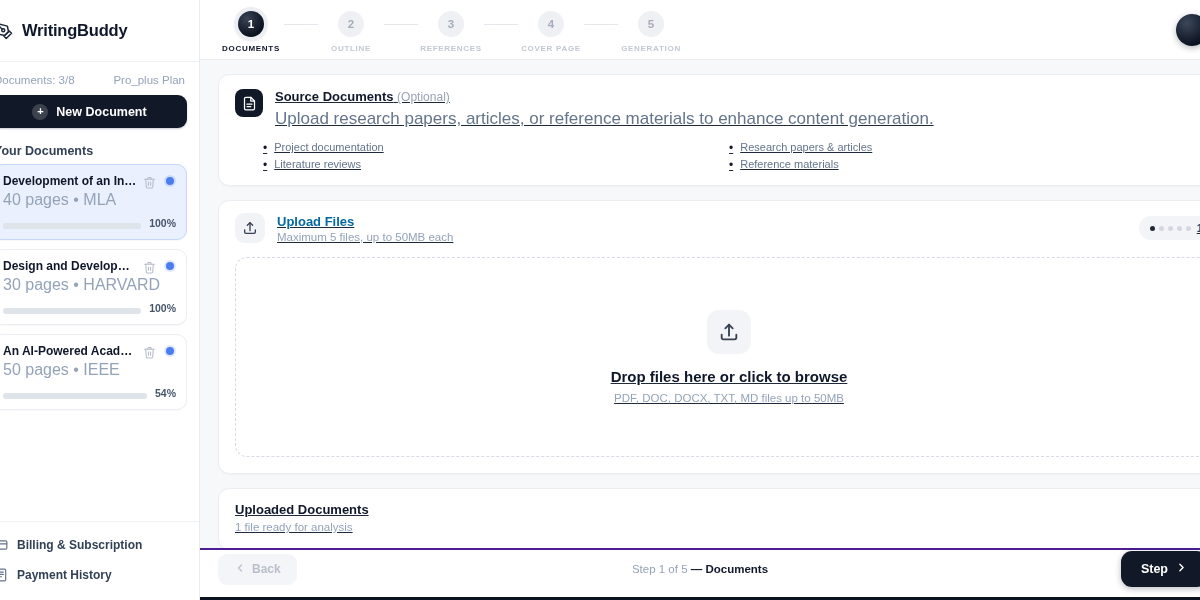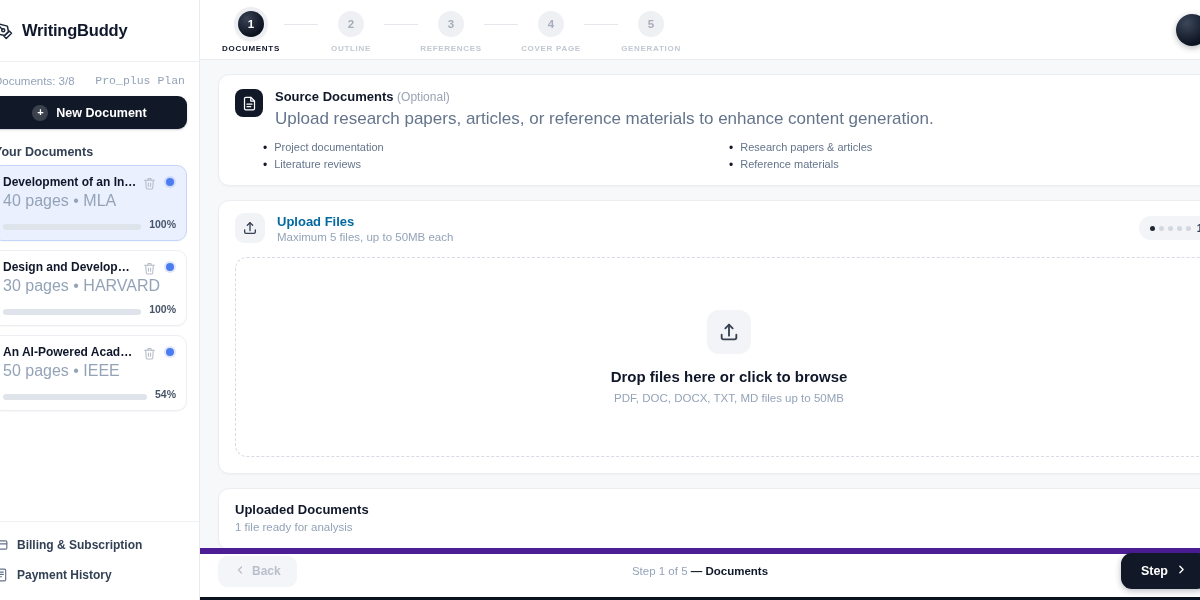--- a/index.html
+++ b/index.html
@@ -36,21 +36,21 @@
   }
   .brand-name {
     font-size: 16.5px; font-weight: 700; letter-spacing: -0.2px; color: #0f172a;
   }
 
   .sb-meta {
     display: flex; justify-content: space-between; align-items: center;
     padding: 12px 14px 7px 14px;
     font-size: 11.5px; color: #94a3b8;
   }
-  .sb-meta .plan { color: #94a3b8; font-family: Liberation Mono, monospace; }
+  .sb-meta .plan { color: #94a3b8; }
 
   .new-doc-btn {
     margin: 2px 12px 0 12px;
     height: 33px;
     background: #111827;
     color: #ffffff;
     border-radius: 9px;
     display: flex; align-items: center; justify-content: center; gap: 8px;
     font-size: 12.5px; font-weight: 700;
     cursor: pointer;
@@ -157,20 +157,21 @@
     position: absolute; right: -8px; top: 14px;
     width: 32px; height: 32px; border-radius: 50%;
     background: radial-gradient(circle at 34% 28%, #3b4759 0%, #0b1220 72%);
     box-shadow: 0 2px 6px rgba(15,23,42,0.3);
     cursor: pointer;
   }
 
   .scroll {
     flex: 1 1 auto; overflow: hidden;
     padding: 14px 0 0 18px;
+    text-decoration: underline;
   }
   .card {
     background: #ffffff;
     border: 1px solid #ecedf1;
     border-radius: 11px;
     margin-bottom: 14px;
     box-shadow: 0 1px 2px rgba(15,23,42,0.03);
     width: 1022px;          
   }
 
@@ -235,21 +236,21 @@
   .dz-t2 { font-size: 11.5px; color: #94a3b8; margin-top: 7px; }
 
   
   .updoc-card { padding: 13px 16px 16px 16px; }
   .updoc-t1 { font-size: 13px; font-weight: 700; color: #0f172a; }
   .updoc-t2 { font-size: 11.5px; color: #94a3b8; margin-top: 4px; }
 
   .bottombar {
     height: 52px; flex: 0 0 52px;
     background: #ffffff;
-    border-top: 6px solid #4c1d95;
+    border-top: 2px solid #4c1d95;
     display: flex; align-items: center;
     padding: 0 0 12px 18px;
     position: relative;
   }
   .back-btn {
     display: flex; align-items: center; gap: 6px;
     background: #f4f5f8; color: #b9bfca;
     border-radius: 9px; padding: 8px 16px;
     font-size: 12px; font-weight: 700;
     cursor: not-allowed;

